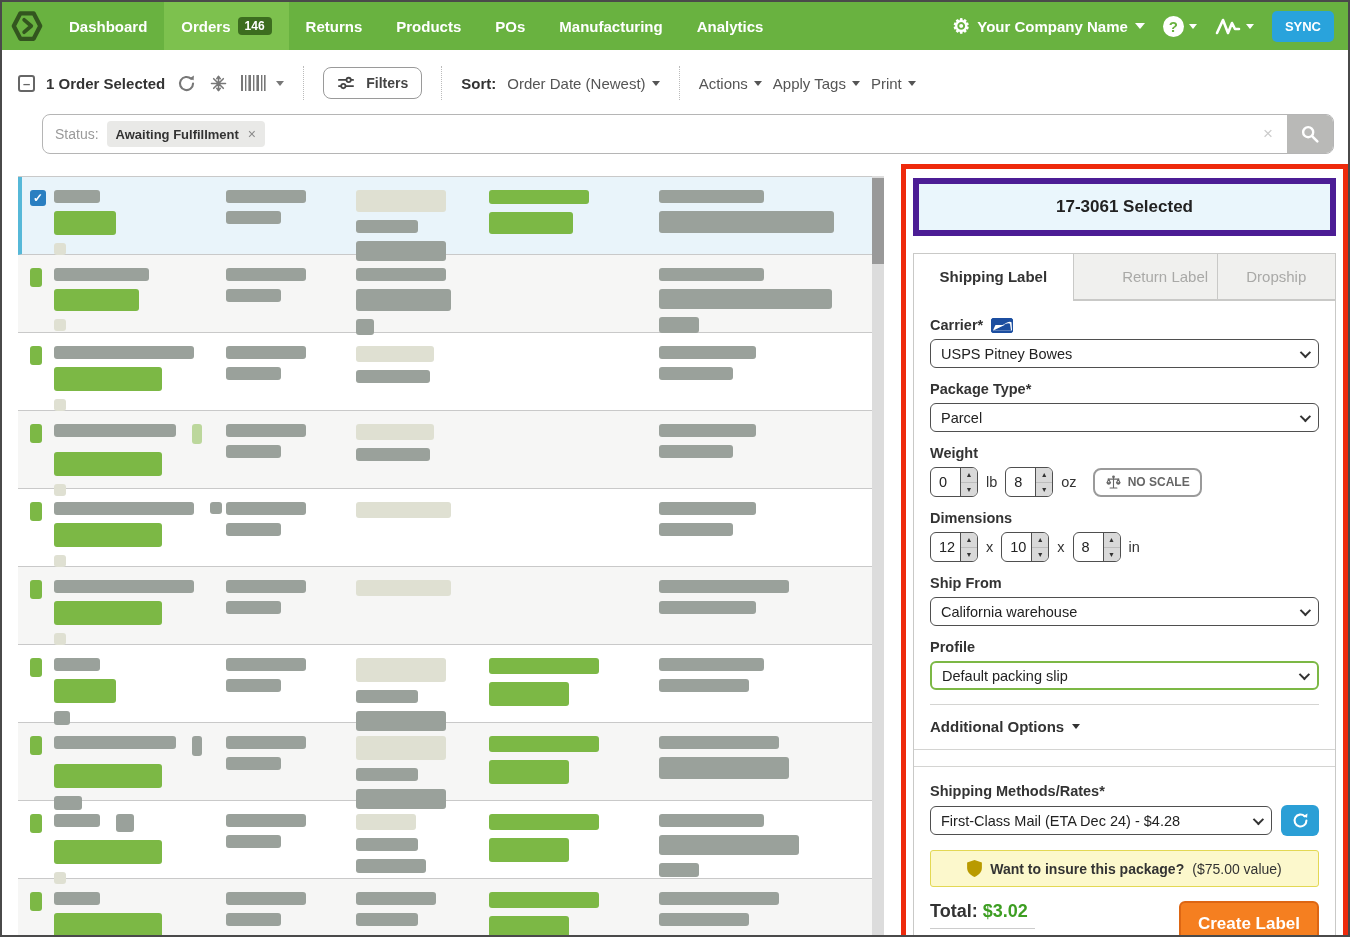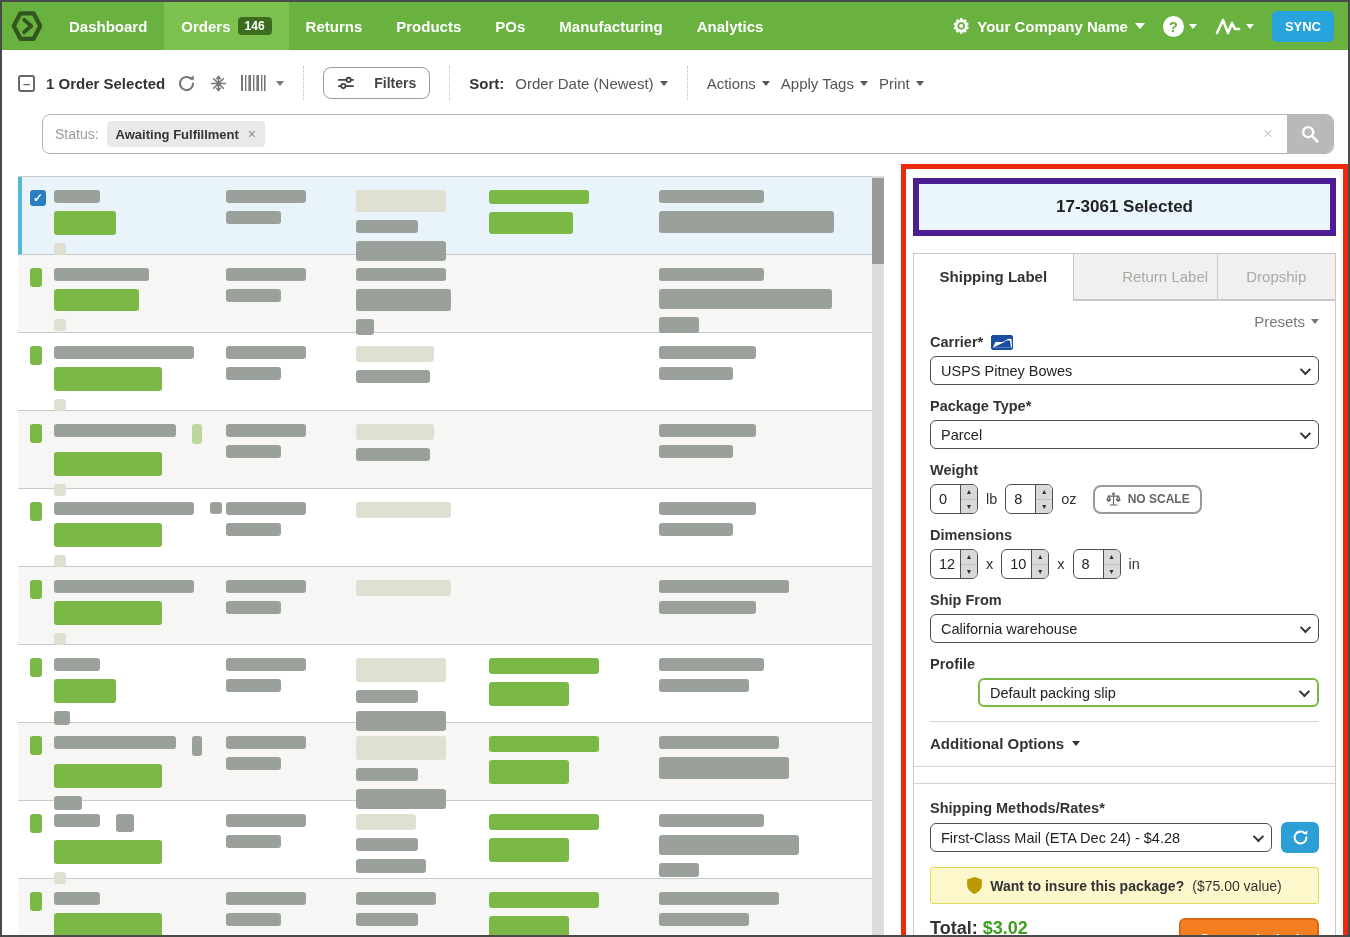--- a/index.html
+++ b/index.html
@@ -22,21 +22,21 @@
   .help-circle { background: #fff; color: #69b240; width: 21px; height: 21px; border-radius: 50%; display: flex; align-items: center; justify-content: center; font-weight: bold; font-size: 15px; }
   .sync-btn { background: #29a3dc; color: #fff; font-weight: bold; font-size: 13px; border: none; border-radius: 5px; padding: 8px 13px; cursor: pointer; }
 
   
   .toolbar { display: flex; align-items: center; padding: 16px 14px 12px 16px; gap: 11px; color: #555; }
   .chk-ind { width: 17px; height: 17px; border: 2px solid #666; border-radius: 3px; display: flex; align-items: center; justify-content: center; color: #666; font-weight: bold; font-size: 13px; line-height: 1; cursor: pointer; }
   .sel-text { font-weight: bold; font-size: 15px; color: #333; }
   .tb-icon { color: #777; display: flex; align-items: center; cursor: pointer; }
   .tb-group { display: flex; align-items: center; gap: 10px; }
   .vdiv { border-left: 1px dotted #bbb; height: 34px; margin: 0 8px; }
-  .filters-btn { display: flex; align-items: center; gap: 19px; border: 1.5px solid #9a9a9a; border-radius: 8px; padding: 7px 13px; font-weight: bold; font-size: 14px; color: #444; background: #fff; cursor: pointer; }
+  .filters-btn { display: flex; align-items: center; gap: 11px; border: 1.5px solid #9a9a9a; border-radius: 8px; padding: 7px 13px; font-weight: bold; font-size: 14px; color: #444; background: #fff; cursor: pointer; }
   .sort-label { font-weight: bold; font-size: 15px; color: #333; }
   .dd { display: flex; align-items: center; gap: 6px; font-size: 15px; color: #555; cursor: pointer; }
   .dd .caret { color: #555; }
 
   
   .search-wrap { margin: 2px 14px 6px 16px; padding-left: 24px; }
   .search-bar { border: 1px solid #b5b5b5; border-radius: 8px; height: 40px; display: flex; align-items: center; padding-left: 12px; overflow: hidden; }
   .status-label { color: #9a9a9a; font-size: 14px; margin-right: 8px; }
   .tag-pill { background: #e9e9e7; border-radius: 4px; padding: 5px 9px; display: flex; align-items: center; gap: 9px; font-size: 13px; font-weight: bold; color: #333; }
   .tag-x { color: #8a8a8a; font-weight: normal; font-size: 14px; cursor: pointer; }
@@ -68,21 +68,21 @@
   .tab.inactive { background: #f0f0ee; color: #a9a9a7; border-top: 1px solid #c9c9c7; border-right: 1px solid #c9c9c7; border-bottom: 1px solid #c9c9c7; }
   .tab.inactive:first-of-type { border-left: 1px solid #c9c9c7; }
   .tab-i1 { flex: 0 0 34%; padding-left: 40px; } .tab-i2 { flex: 1; }
   .panel-body { border: 1px solid #c9c9c7; border-top: 1px solid #c9c9c7; padding: 12px 16px 14px; background: #fff; }
   .presets-row { display: flex; justify-content: flex-end; }
   .presets { display: flex; align-items: center; gap: 6px; color: #777; font-size: 15px; cursor: pointer; }
   .fld-label { font-weight: bold; font-size: 14.5px; color: #333; margin: 13px 0 6px; display: flex; align-items: center; gap: 8px; }
   .fld-label.first { margin-top: 4px; }
   .sel { border: 1px solid #4f4f4f; border-radius: 6px; height: 29px; display: flex; align-items: center; padding: 0 10px; font-size: 14.5px; color: #222; background: #fff; cursor: pointer; }
   .sel .chev { margin-left: auto; width: 8px; height: 8px; border-right: 2px solid #333; border-bottom: 2px solid #333; transform: rotate(45deg) translateY(-2px); }
-  .sel.green { border: 2px solid #7cb845; margin-left: 48px; }
+  .sel.green { border: 2px solid #7cb845; }
   .inline-row { display: flex; align-items: center; gap: 8px; }
   .stepper { display: flex; border: 1px solid #4f4f4f; border-radius: 6px; overflow: hidden; height: 30px; background: #fff; }
   .step-val { width: 29px; display: flex; align-items: center; padding-left: 8px; font-size: 14.5px; color: #222; }
   .step-btns { width: 17px; background: #d9d9d9; border-left: 1px solid #4f4f4f; display: flex; flex-direction: column; }
   .step-up, .step-dn { flex: 1; display: flex; align-items: center; justify-content: center; font-size: 7px; color: #333; cursor: pointer; }
   .step-up { border-bottom: 1px solid #bdbdbd; }
   .unit { font-size: 14.5px; color: #333; }
   .noscale-btn { display: flex; align-items: center; gap: 6px; border: 2px solid #9a9a9a; border-radius: 8px; background: #fff; padding: 5px 10px; font-weight: bold; font-size: 12px; color: #666; margin-left: 8px; cursor: pointer; }
   .hr { border: none; border-top: 1px solid #d4d4d2; margin: 14px 0 0; }
   .addopts { display: flex; align-items: center; gap: 8px; font-weight: bold; font-size: 15px; color: #333; margin: 13px 0 14px; cursor: pointer; }
@@ -713,26 +713,20 @@
     <div class="panel-annotation">
       <div class="panel-header">17-3061 Selected</div>
 
       <div class="tabs">
         <div class="tab active">Shipping Label</div>
         <div class="tab inactive tab-i1">Return Label</div>
         <div class="tab inactive tab-i2">Dropship</div>
       </div>
 
       <div class="panel-body">
-        <div class="presets-row">
-          <span class="presets">
-            <span>Presets</span>
-            <span class="caret sm"></span>
-          </span>
-        </div>
 
         <div class="fld-label first">
           <span>Carrier*</span>
           <span>
             <svg width="22" height="15" viewBox="0 0 22 15">
               <rect x="0.5" y="0.5" width="21" height="14" rx="1.5" fill="#1c4ea0" stroke="#1c4ea0"></rect>
               <path d="M2 12.5L16 4.5c2-1.1 4-1 4.5-0.2L21 12.5Z" fill="#fff"></path>
               <path d="M2 12.5L15 5.8c1.6-0.8 3.2-0.8 4 0L20 12.5Z" fill="#1c4ea0"></path>
               <path d="M2 12.5l11.5-5.5H4.5L3.5 9Z" fill="#fff"></path>
             </svg>

